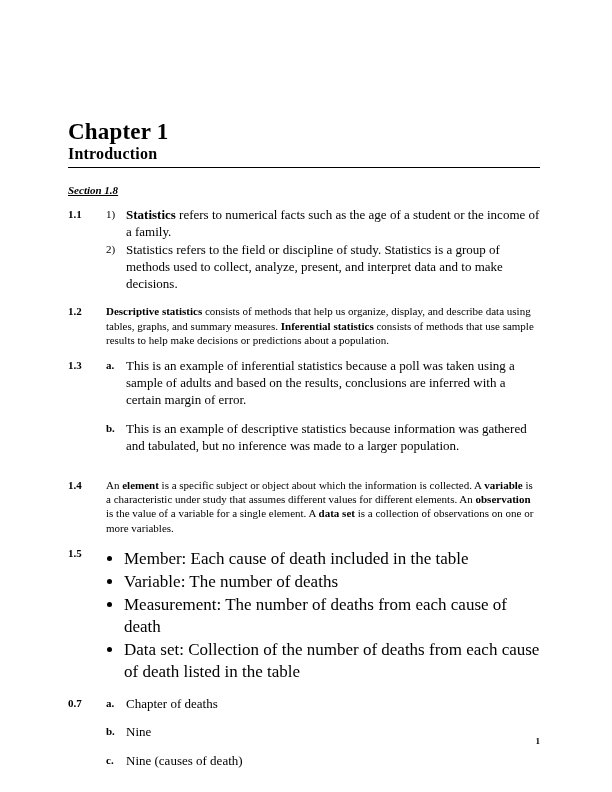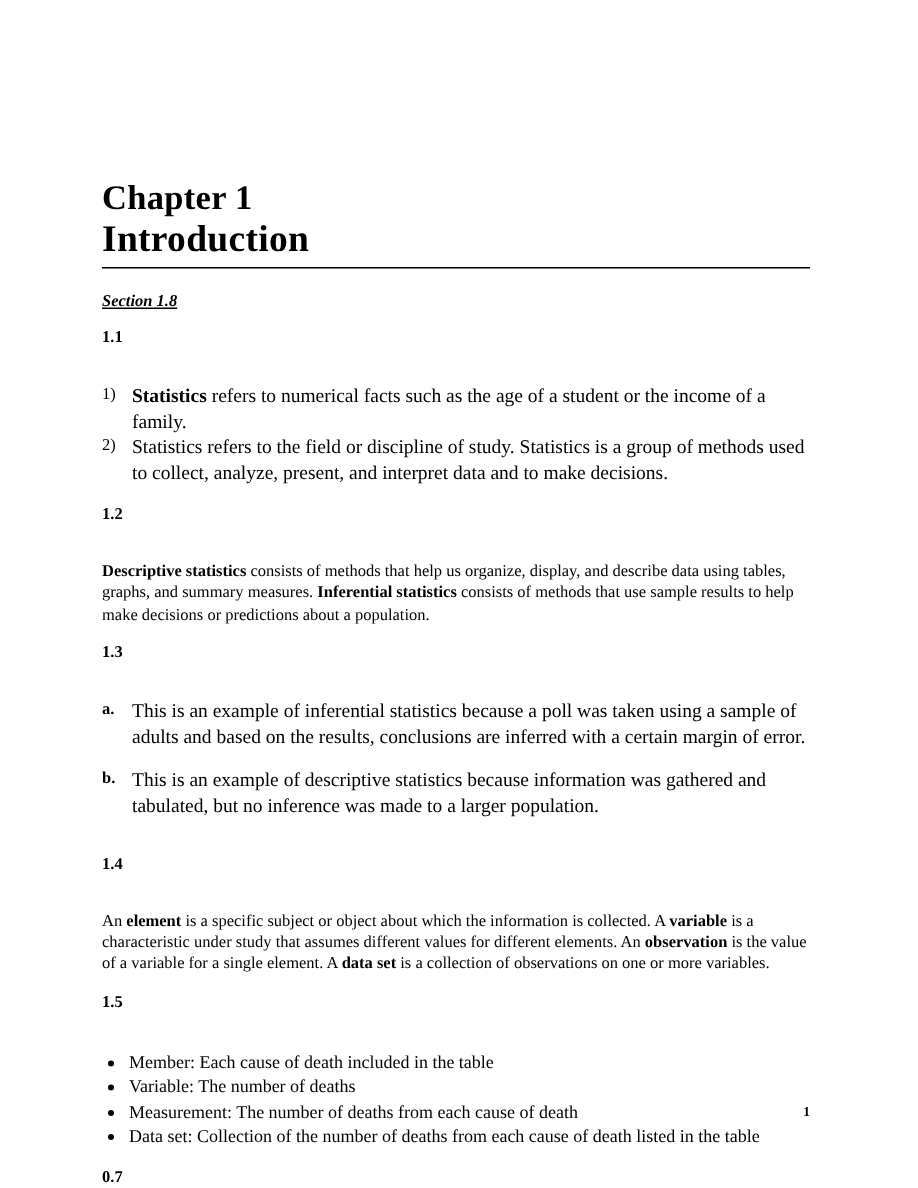--- a/index.html
+++ b/index.html
@@ -25,21 +25,21 @@
     padding: 118px 72px 40px 68px;
   }
   .chapter-title {
     font-size: 23px;
     font-weight: bold;
     line-height: 1.18;
     margin: 0;
     letter-spacing: 0.2px;
   }
   .chapter-sub {
-    font-size: 25px;
+    font-size: 16px;
     font-weight: bold;
     line-height: 1.18;
     margin: 0 0 3px 0;
     letter-spacing: 0.2px;
   }
   .rule {
     border: none;
     border-top: 1.6px solid #000;
     margin: 0 0 16px 0;
     width: 100%;
@@ -51,21 +51,20 @@
     text-decoration: underline;
     margin: 0 0 11px 0;
   }
   .section-head.second {
     margin-top: 22px;
   }
   .item {
     display: flex;
     align-items: flex-start;
     margin-bottom: 11px;
-    flex-direction: column;
   }
   .num {
     width: 38px;
     flex: 0 0 38px;
     font-size: 11px;
     font-weight: bold;
     line-height: 1.30;
   }
   .body {
     flex: 1 1 auto;
@@ -109,21 +108,21 @@
   .part-text {
     flex: 1 1 auto;
     font-size: 13px;
     line-height: 1.30;
   }
   .bullets {
     margin: 2px 0 0 0;
     padding-left: 18px;
   }
   .bullets li {
-    font-size: 12px;
+    font-size: 17px;
     line-height: 1.30;
     margin-bottom: 1px;
   }
   b { font-weight: bold; }
   .page-number {
     position: absolute;
     right: 72px;
     bottom: 46px;
     font-size: 9px;
     font-weight: bold;

